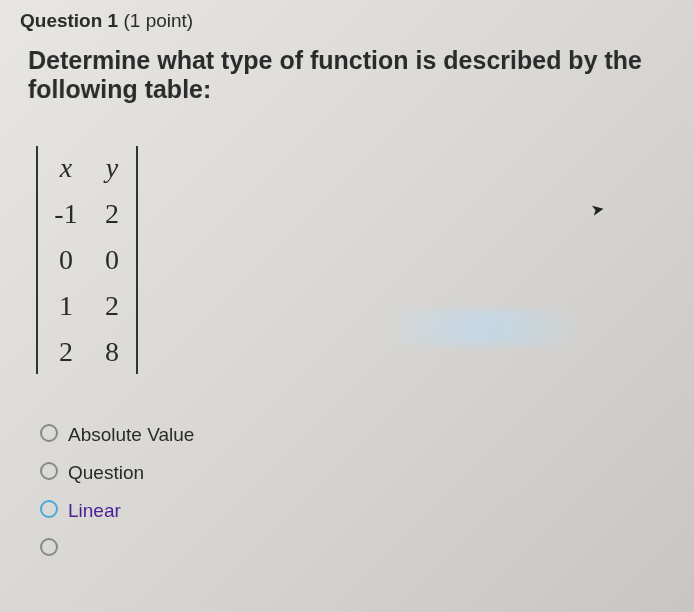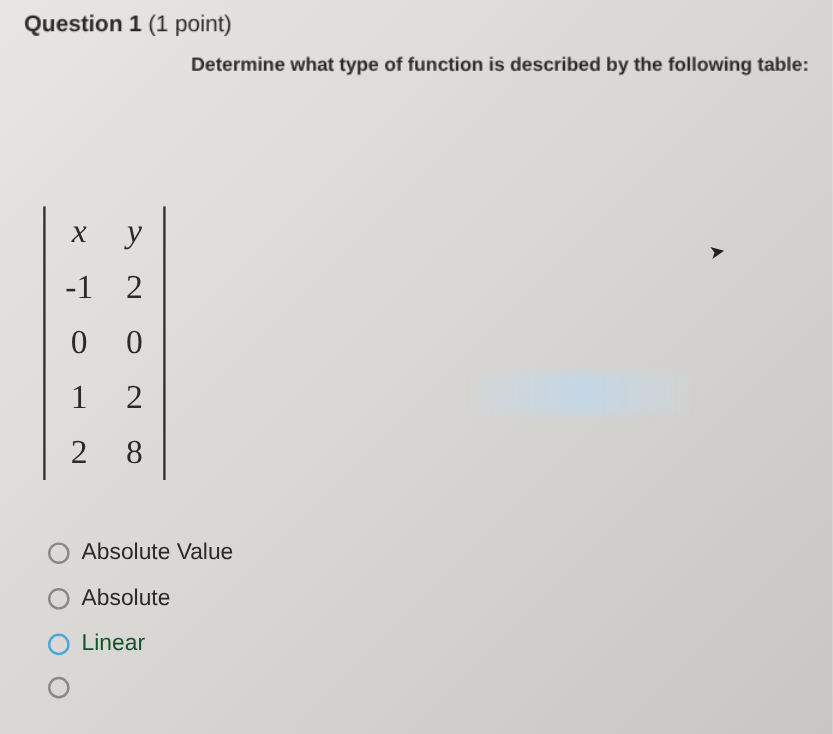--- a/index.html
+++ b/index.html
@@ -22,26 +22,25 @@
       margin-bottom: 14px;
       transform: perspective(800px) rotateX(2deg);
     }
     .question-header .bold {
       font-weight: 700;
     }
     .question-header .points {
       font-weight: 400;
     }
     .prompt {
-      font-size: 16px;
+      font-size: 25px;
       font-weight: 600;
       margin-left: 8px;
-      margin-bottom: 108px;
+      margin-bottom: 42px;
       transform: perspective(800px) rotateX(1deg);
-      text-align: right;
     }
     .table-math {
       margin-left: 16px;
       margin-bottom: 50px;
       display: inline-block;
       position: relative;
     }
     .table-inner {
       display: grid;
       grid-template-columns: auto auto;
@@ -59,39 +58,39 @@
     }
     .table-inner .cell {
       text-align: center;
       min-width: 28px;
     }
     .options {
       margin-left: 20px;
     }
     .option {
       display: flex;
-      align-items: center;
+      align-items: flex-start;
       margin-bottom: 16px;
       font-size: 19px;
       color: #2a2a2a;
     }
     .radio {
       width: 18px;
       height: 18px;
       border: 2px solid #888;
       border-radius: 50%;
       margin-right: 10px;
       background: transparent;
       flex-shrink: 0;
     }
     .radio.highlight {
       border-color: #4aa8d8;
     }
     .option.highlight .label {
-      color: #14532d;
+      color: #4c1d95;
     }
     .cursor {
       position: absolute;
       top: 200px;
       right: 90px;
       font-size: 16px;
       color: #222;
       transform: rotate(-10deg);
     }
     .glare {
@@ -136,21 +135,21 @@
   </div>
 </div>
 
 <div class="options">
   <div class="option">
     <span class="radio"></span>
     <span class="label">Absolute Value</span>
   </div>
   <div class="option">
     <span class="radio"></span>
-    <span class="label">Absolute</span>
+    <span class="label">Question</span>
   </div>
   <div class="option highlight">
     <span class="radio highlight"></span>
     <span class="label">Linear</span>
   </div>
   <div class="option">
     <span class="radio"></span>
   </div>
 </div>
 

